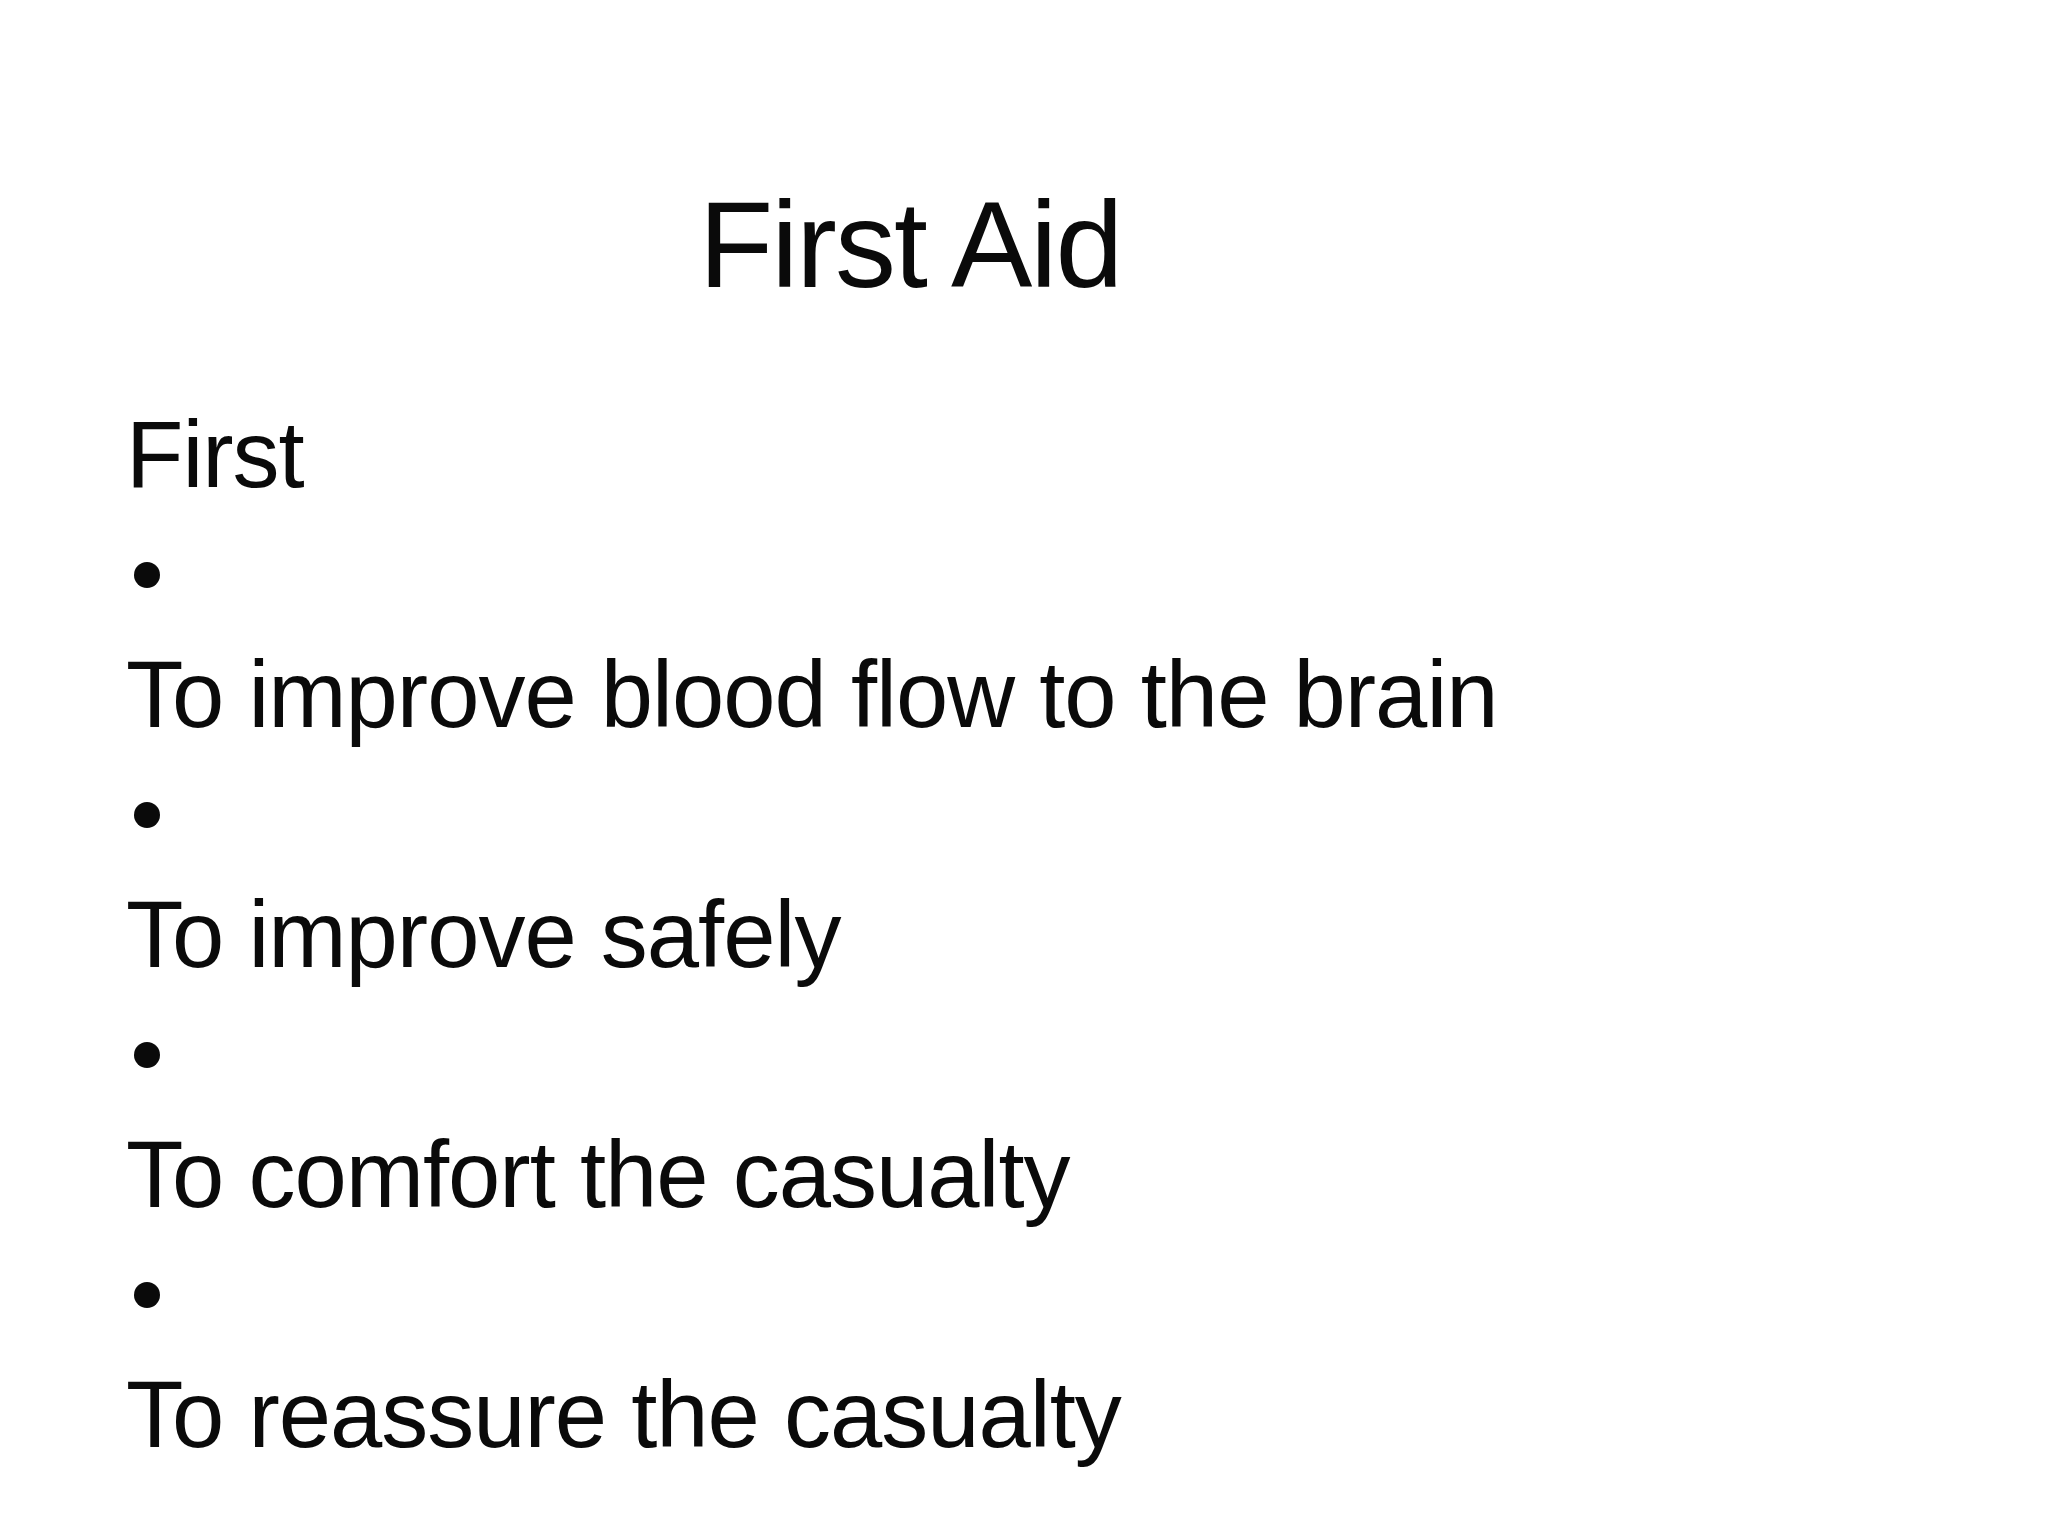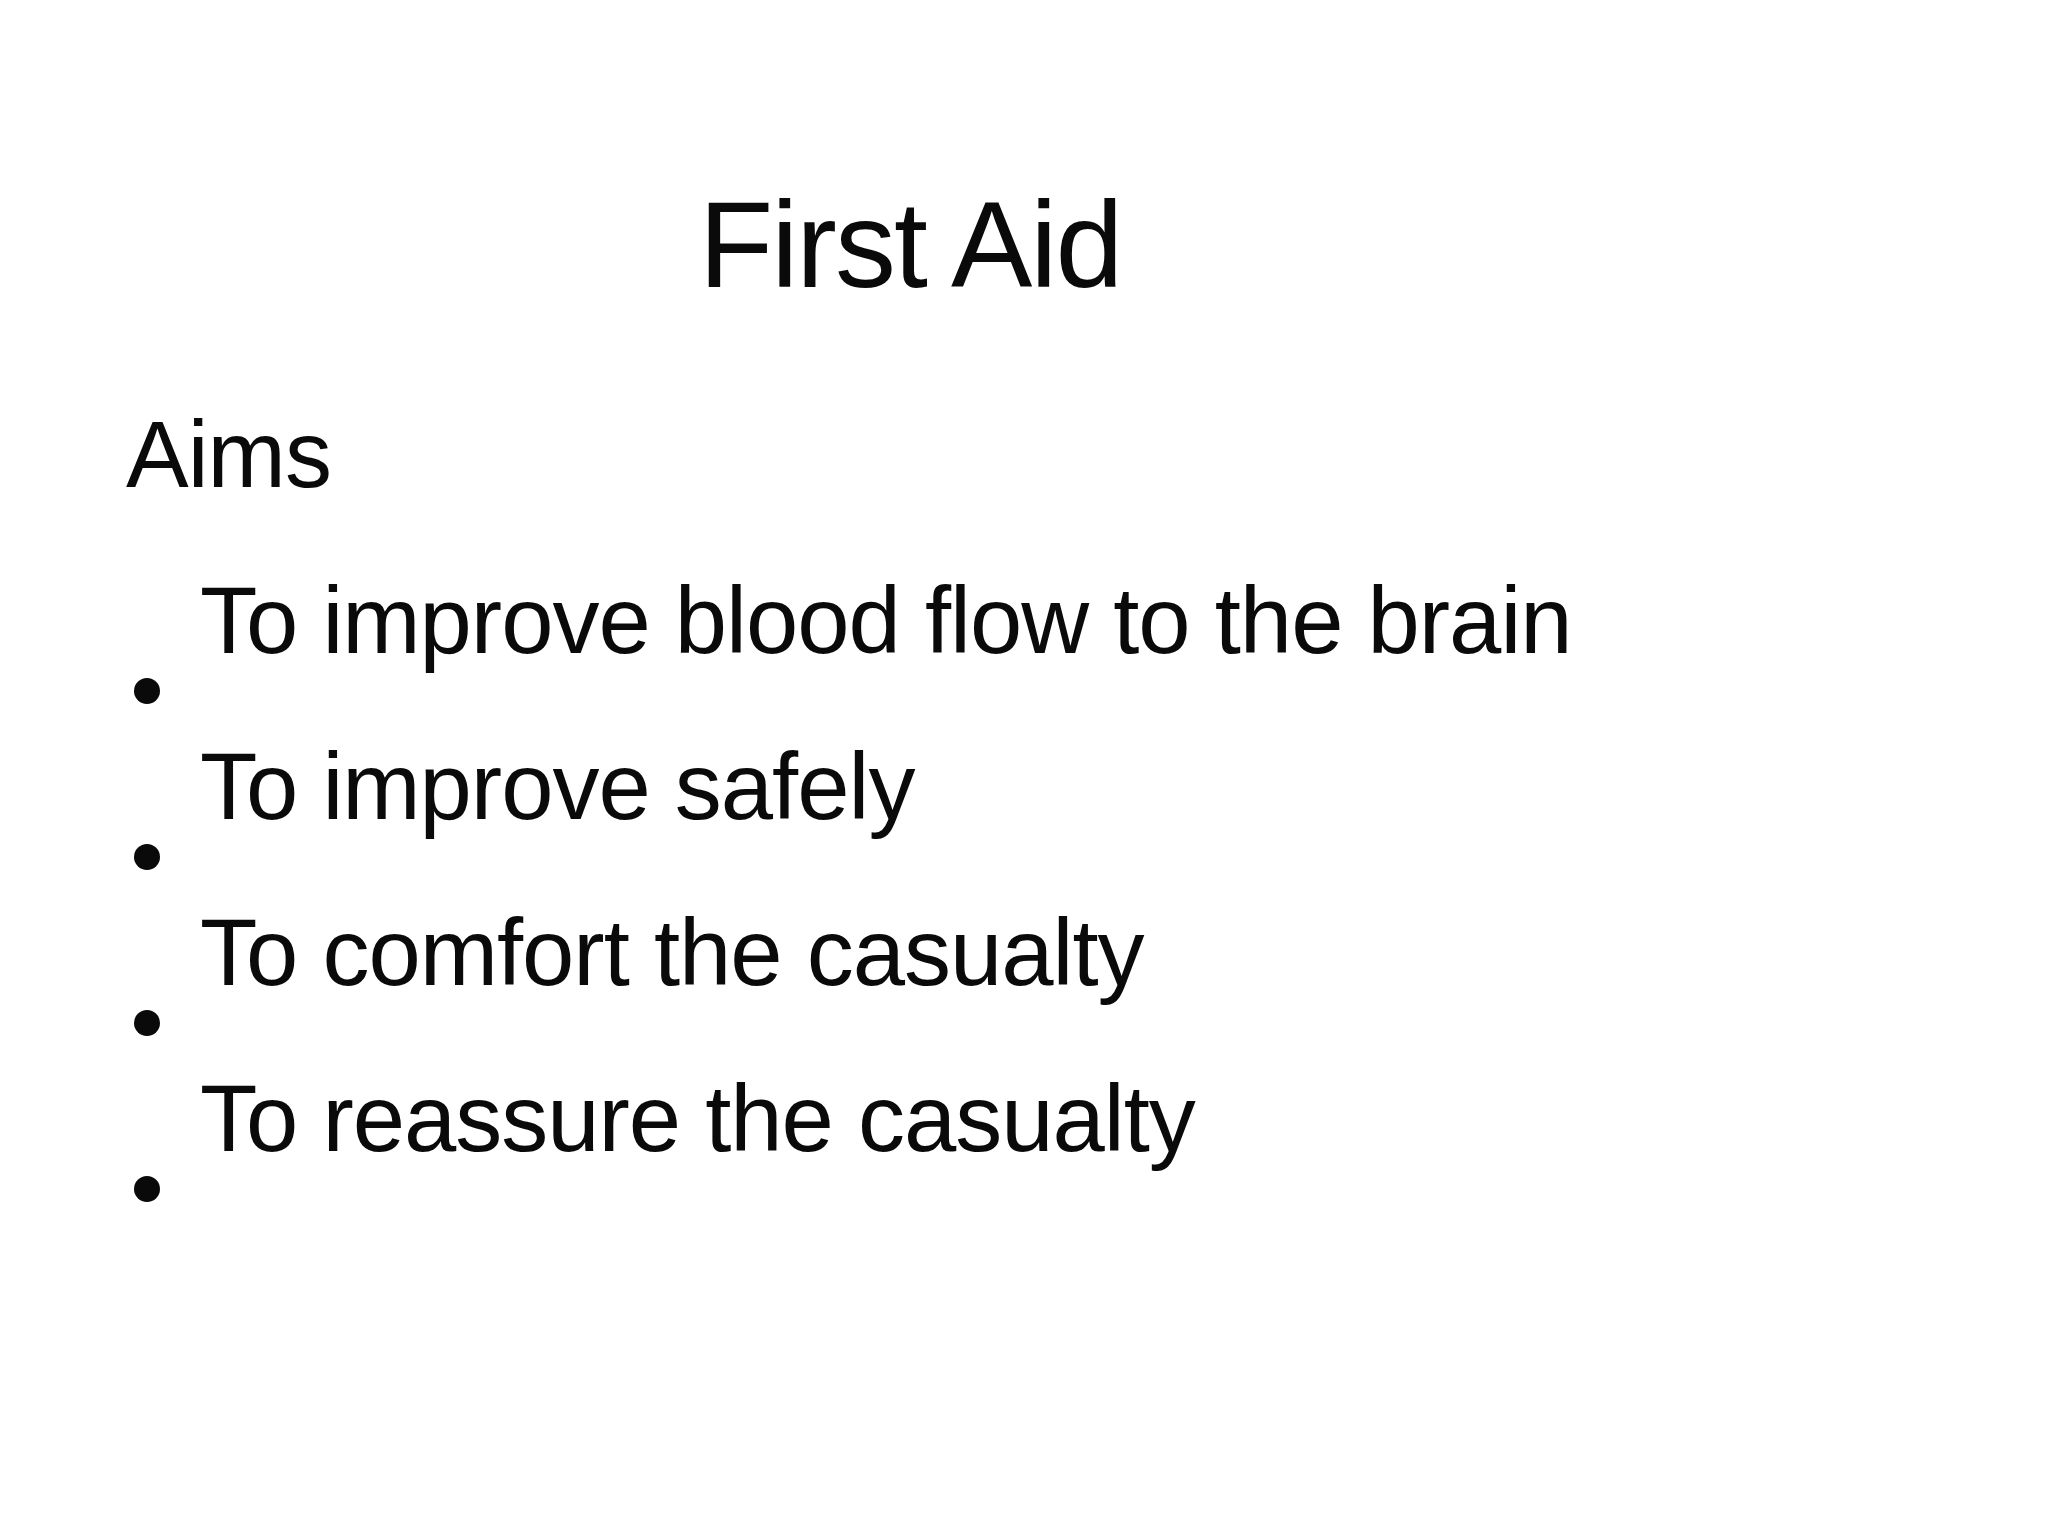--- a/index.html
+++ b/index.html
@@ -41,22 +41,23 @@
     letter-spacing: -1px;
     color: #0a0a0a;
   }
   .bullet-list {
     list-style: none;
     margin: 0;
     padding: 0;
   }
   .bullet-item {
     display: flex;
-    align-items: flex-end;
+    align-items: flex-start;
     min-height: 166px;
+    flex-direction: column;
   }
   .bullet-marker {
     flex: 0 0 74px;
     display: flex;
     align-items: center;
   }
   .bullet-dot {
     display: block;
     width: 26px;
     height: 26px;
@@ -73,21 +74,21 @@
     color: #0a0a0a;
   }
 </style>
 </head>
 <body>
 
 <div class="slide">
   <h1 class="slide-title">First Aid</h1>
 
   <div class="slide-body">
-    <div class="aims-label">Aims</div>
+    <div class="aims-label">First</div>
 
     <ul class="bullet-list">
       <li class="bullet-item">
         <span class="bullet-marker">
             <span class="bullet-dot"></span>
           </span>
         <span class="bullet-text">To improve blood flow to the brain</span>
       </li>
       <li class="bullet-item">
         <span class="bullet-marker">

